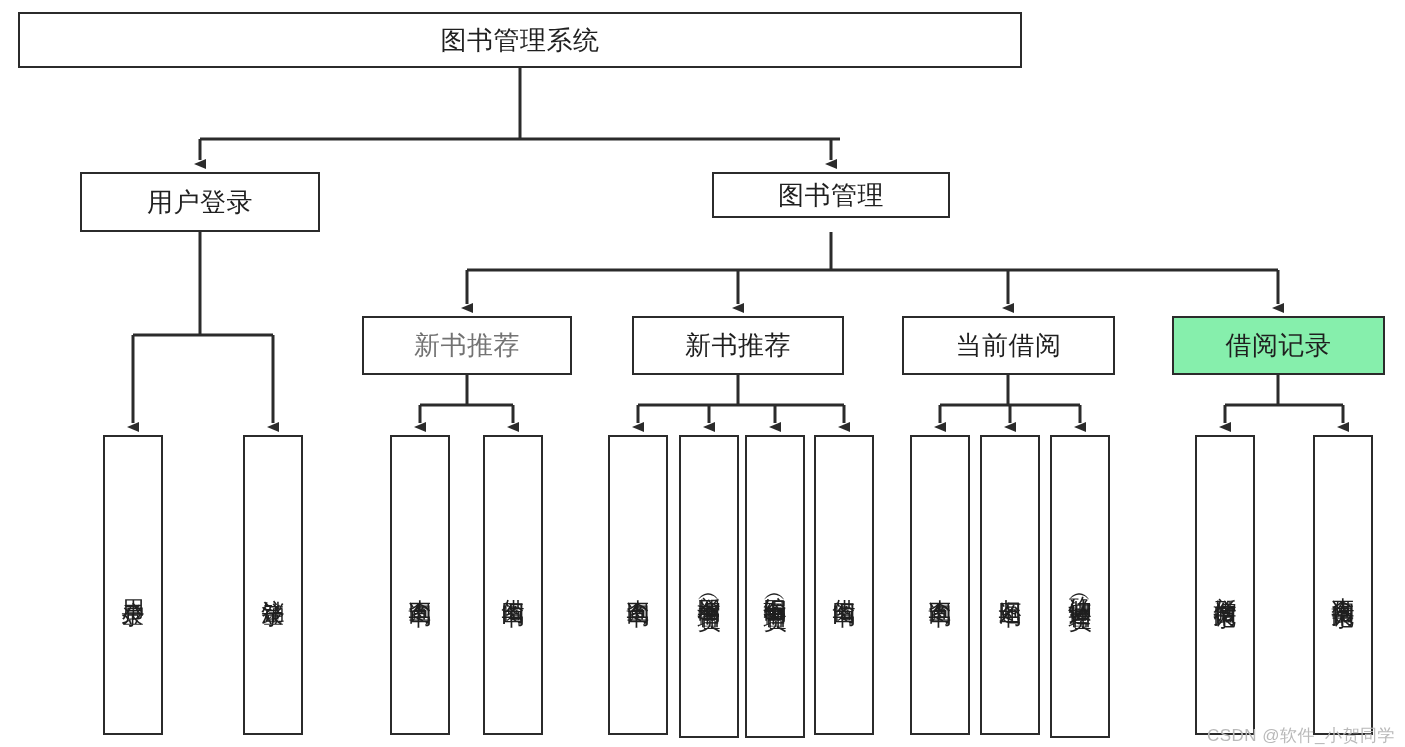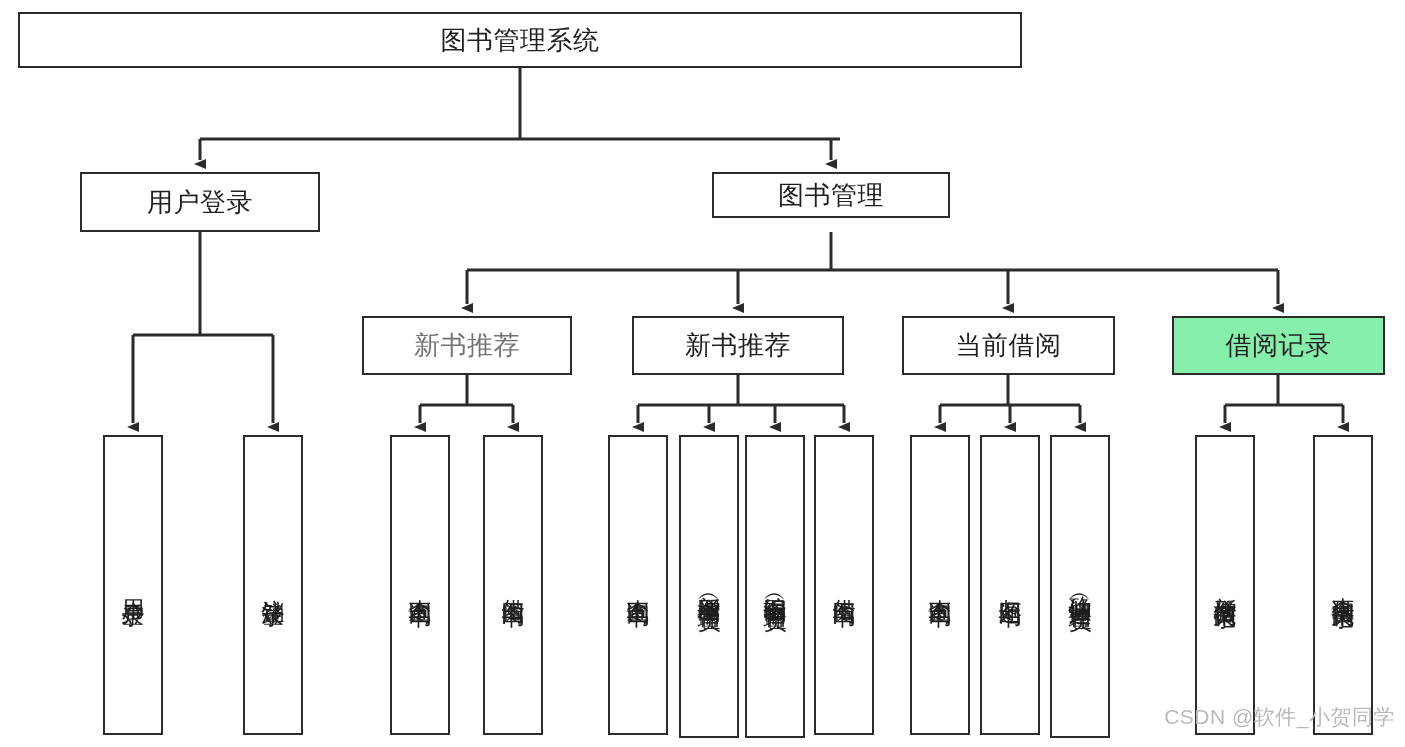--- a/index.html
+++ b/index.html
@@ -50,22 +50,22 @@
     letter-spacing: 2px;
     white-space: nowrap;
     color: #1f1f1f;
   }
   .htext {
     white-space: nowrap;
   }
   #watermark {
     position: absolute;
     right: 10px;
-    bottom: 16px;
-    font-size: 21px;
+    bottom: 0;
+    font-size: 17px;
     color: #b9b9b9;
     letter-spacing: 0.5px;
     white-space: nowrap;
     pointer-events: none;
   }
 </style>
 </head>
 <body>
 
 <div id="canvas">

